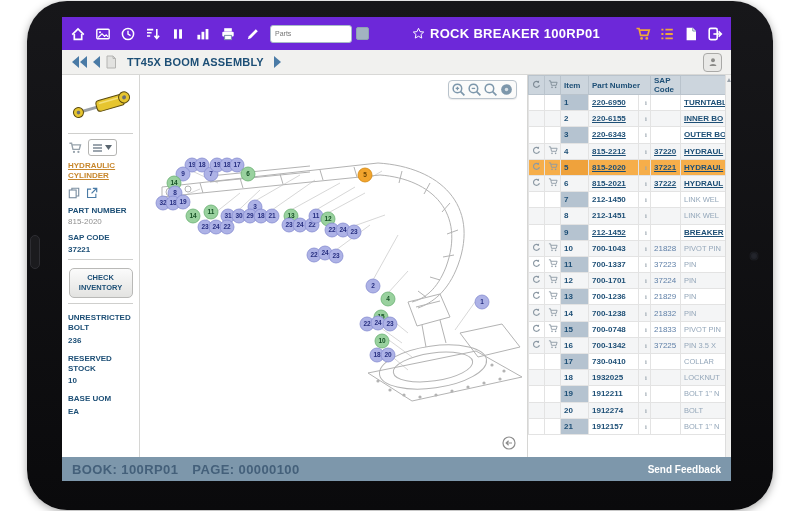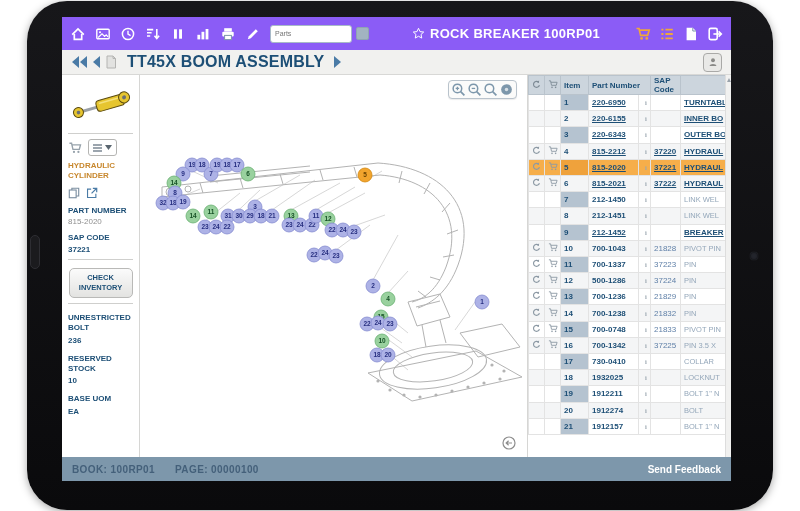--- a/index.html
+++ b/index.html
@@ -5,39 +5,39 @@
   *{margin:0;padding:0;box-sizing:border-box;}
   html,body{width:800px;height:511px;overflow:hidden;background:#fff;font-family:"Liberation Sans",sans-serif;}
   
   .tablet{position:absolute;left:27px;top:1px;width:746px;height:509px;
     background:linear-gradient(#17171a,#0a0a0c);border-radius:40px;box-shadow:0 2px 8px rgba(0,0,0,.35);}
   .cam{position:absolute;right:15px;top:50%;margin-top:-4px;width:8px;height:8px;border-radius:50%;
     background:#23252c;box-shadow:inset 0 0 2px #000,0 0 1px #444a55;}
   .side-btn{position:absolute;left:3px;top:234px;width:10px;height:34px;border-radius:5px;background:#1b1b1e;border:1px solid #2e2e33;}
   .screen{position:absolute;left:35px;top:16px;width:669px;height:464px;background:#fff;overflow:hidden;display:flex;flex-direction:column;}
   
-  .toolbar{flex:0 0 33px;background:#8b5cf6;display:flex;align-items:center;padding:0 8px;position:relative;}
+  .toolbar{flex:0 0 33px;background:#6d28d9;display:flex;align-items:center;padding:0 8px;position:relative;}
   .tb-icon{width:16px;height:16px;margin-right:9px;flex:0 0 auto;}
   .search{width:82px;height:18px;border:1px solid #a8bac8;border-radius:3px;font-size:7px;padding:0 4px;color:#555;background:#fff;margin-right:4px;font-family:"Liberation Sans",sans-serif;}
   .search-btn{width:13px;height:13px;background:#a2b3c1;border:1px solid #8fa3b3;border-radius:2px;}
   .tb-title{position:absolute;left:350px;display:flex;align-items:center;gap:5px;color:#fff;font-weight:bold;font-size:13px;letter-spacing:.3px;}
   .tb-right{position:absolute;right:8px;display:flex;gap:8px;align-items:center;}
   
   .subheader{flex:0 0 25px;background:#f1f1ef;border-bottom:1px solid #d8d8d6;display:flex;align-items:center;padding:0 9px;gap:5px;position:relative;}
-  .sh-title{color:#1d4f76;font-weight:bold;font-size:16px;letter-spacing:.2px;margin:0 5px;}
+  .sh-title{color:#1d4f76;font-weight:bold;font-size:11px;letter-spacing:.2px;margin:0 5px;}
   .contact-btn{position:absolute;right:9px;width:19px;height:19px;border:1px solid #a9a9a7;border-radius:4px;background:#e9e9e7;display:flex;align-items:center;justify-content:center;}
   
   .main{flex:1;display:flex;min-height:0;background:#fff;}
   
   .sidebar{flex:0 0 78px;border-right:1px solid #d6d6d4;padding:5px 6px;overflow:hidden;}
   .thumb{display:block;width:64px;height:48px;margin:0 auto 2px;}
   .divider{border-top:1px solid #cfcfcd;margin:5px 0;}
   .cart-row{display:flex;align-items:center;gap:6px;margin:2px 0 5px;}
   .dd-btn{border:1px solid #b5b5b3;background:#fff;border-radius:3px;height:17px;padding:0 4px;display:flex;align-items:center;gap:3px;}
-  .part-link{color:#c8882e;font-weight:bold;font-size:8px;line-height:1.3;display:block;}
+  .part-link{color:#c8882e;font-weight:bold;font-size:8px;text-decoration:underline;line-height:1.3;display:block;}
   .icon-row{display:flex;gap:6px;margin:5px 0 7px;}
   .f-label{color:#1d4f76;font-weight:bold;font-size:8px;line-height:1.3;margin-top:7px;}
   .f-value{font-size:8px;color:#8f8f8f;margin-top:1px;}
   .f-value.navy{color:#1d4f76;font-weight:bold;}
   .btn-inv{display:block;margin:8px auto 2px;padding:4px 4px;width:64px;background:linear-gradient(#fbfbfb,#e3e3e1);
     border:1px solid #b9b9b7;border-radius:5px;color:#1d4f76;font-weight:bold;font-size:7.5px;text-align:center;line-height:1.35;
     font-family:"Liberation Sans",sans-serif;}
   .stat{margin-top:9px;}
   .s-label{color:#1d4f76;font-weight:bold;font-size:8px;line-height:1.3;}
   .s-value{font-size:8px;color:#1d4f76;font-weight:bold;margin-top:2px;}
@@ -61,21 +61,21 @@
   .ptable td.cicon{text-align:center;padding:0;}
   .lnk{color:#1d4f76;font-weight:bold;text-decoration:underline;}
   .bnavy{color:#1d4f76;font-weight:bold;}
   .sapp{color:#6080a8;}
   .descp{color:#94a7ba;font-size:7.5px;}
   .info-i{color:#9aa6b0;font-size:6.5px;font-weight:bold;font-family:"Liberation Serif",serif;margin-left:3px;}
   .vscroll{position:absolute;top:0;right:0;bottom:0;width:6px;background:#f1f1f0;border-left:1px solid #ddd;}
   .vs-up{position:absolute;top:2px;left:1px;width:4px;height:6px;}
   
   .statusbar{flex:0 0 24px;background:#7d97ab;display:flex;align-items:center;padding:0 10px;}
-  .sb-left{color:#44607a;font-weight:bold;font-size:10px;letter-spacing:.4px;display:flex;gap:20px;}
+  .sb-left{color:#44607a;font-weight:bold;font-size:13px;letter-spacing:.4px;display:flex;gap:14px;}
   .sb-right{margin-left:auto;color:#fff;font-weight:bold;font-size:10px;}
 </style>
 </head>
 <body>
 
 <div class="tablet">
   <div class="side-btn"></div>
   <div class="cam"></div>
 
   <div class="screen">
@@ -568,21 +568,21 @@
                 <td class="cicon"><svg width="9" height="9" viewBox="0 0 10 10">
                     <path d="M8.2,5.6 A3.3,3.3 0 1 1 7.4,2.6" fill="none" stroke="#8d9aa5" stroke-width="1.3"></path>
                     <path d="M7.9,0.6 L7.7,3.2 L5.3,2.2 Z" fill="#8d9aa5"></path>
                   </svg></td>
                 <td class="cicon"><svg width="10" height="9" viewBox="0 0 12 11">
                     <path d="M1,1 L3,1 L4.2,6.5 L10,6.5 L11,2.8 L3.5,2.8" fill="none" stroke="#8d9aa5" stroke-width="1.1"></path>
                     <circle cx="4.8" cy="9" r="1" fill="#8d9aa5"></circle>
                     <circle cx="9.2" cy="9" r="1" fill="#8d9aa5"></circle>
                   </svg></td>
                 <td class="item">12</td>
-                <td><span class="bnavy">500-1286</span></td>
+                <td><span class="bnavy">700-1701</span></td>
                 <td><span class="info-i">i</span></td>
                 <td><span class="sapp">37224</span></td>
                 <td><span class="descp">PIN</span></td>
               </tr>
               <tr>
                 <td class="cicon"><svg width="9" height="9" viewBox="0 0 10 10">
                     <path d="M8.2,5.6 A3.3,3.3 0 1 1 7.4,2.6" fill="none" stroke="#8d9aa5" stroke-width="1.3"></path>
                     <path d="M7.9,0.6 L7.7,3.2 L5.3,2.2 Z" fill="#8d9aa5"></path>
                   </svg></td>
                 <td class="cicon"><svg width="10" height="9" viewBox="0 0 12 11">

